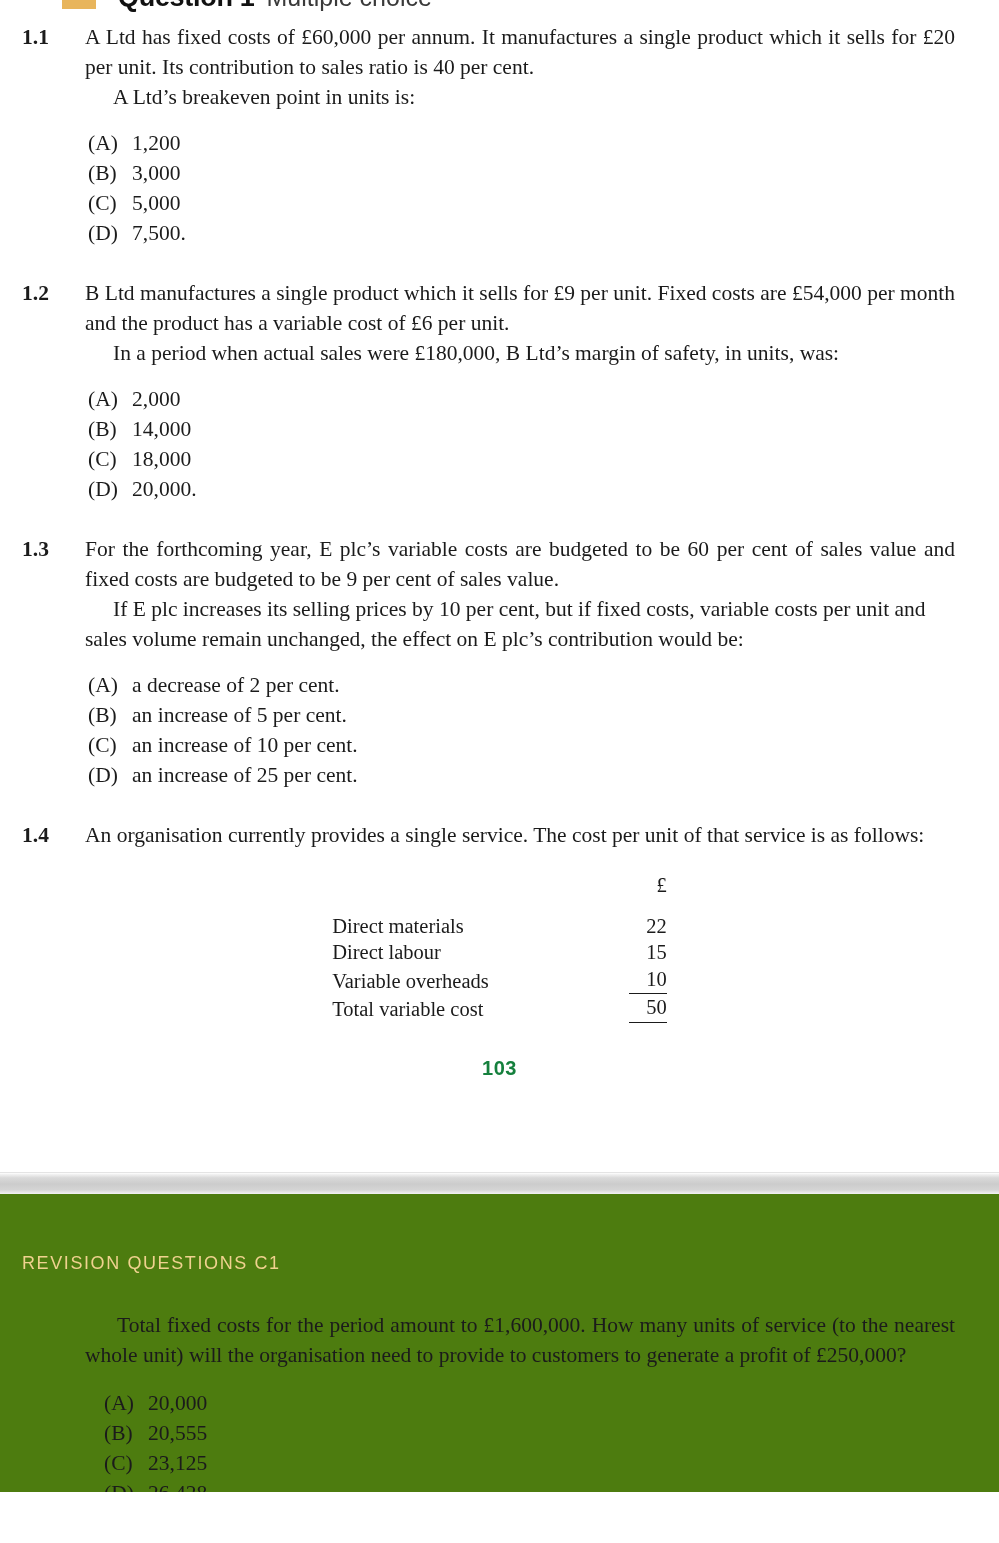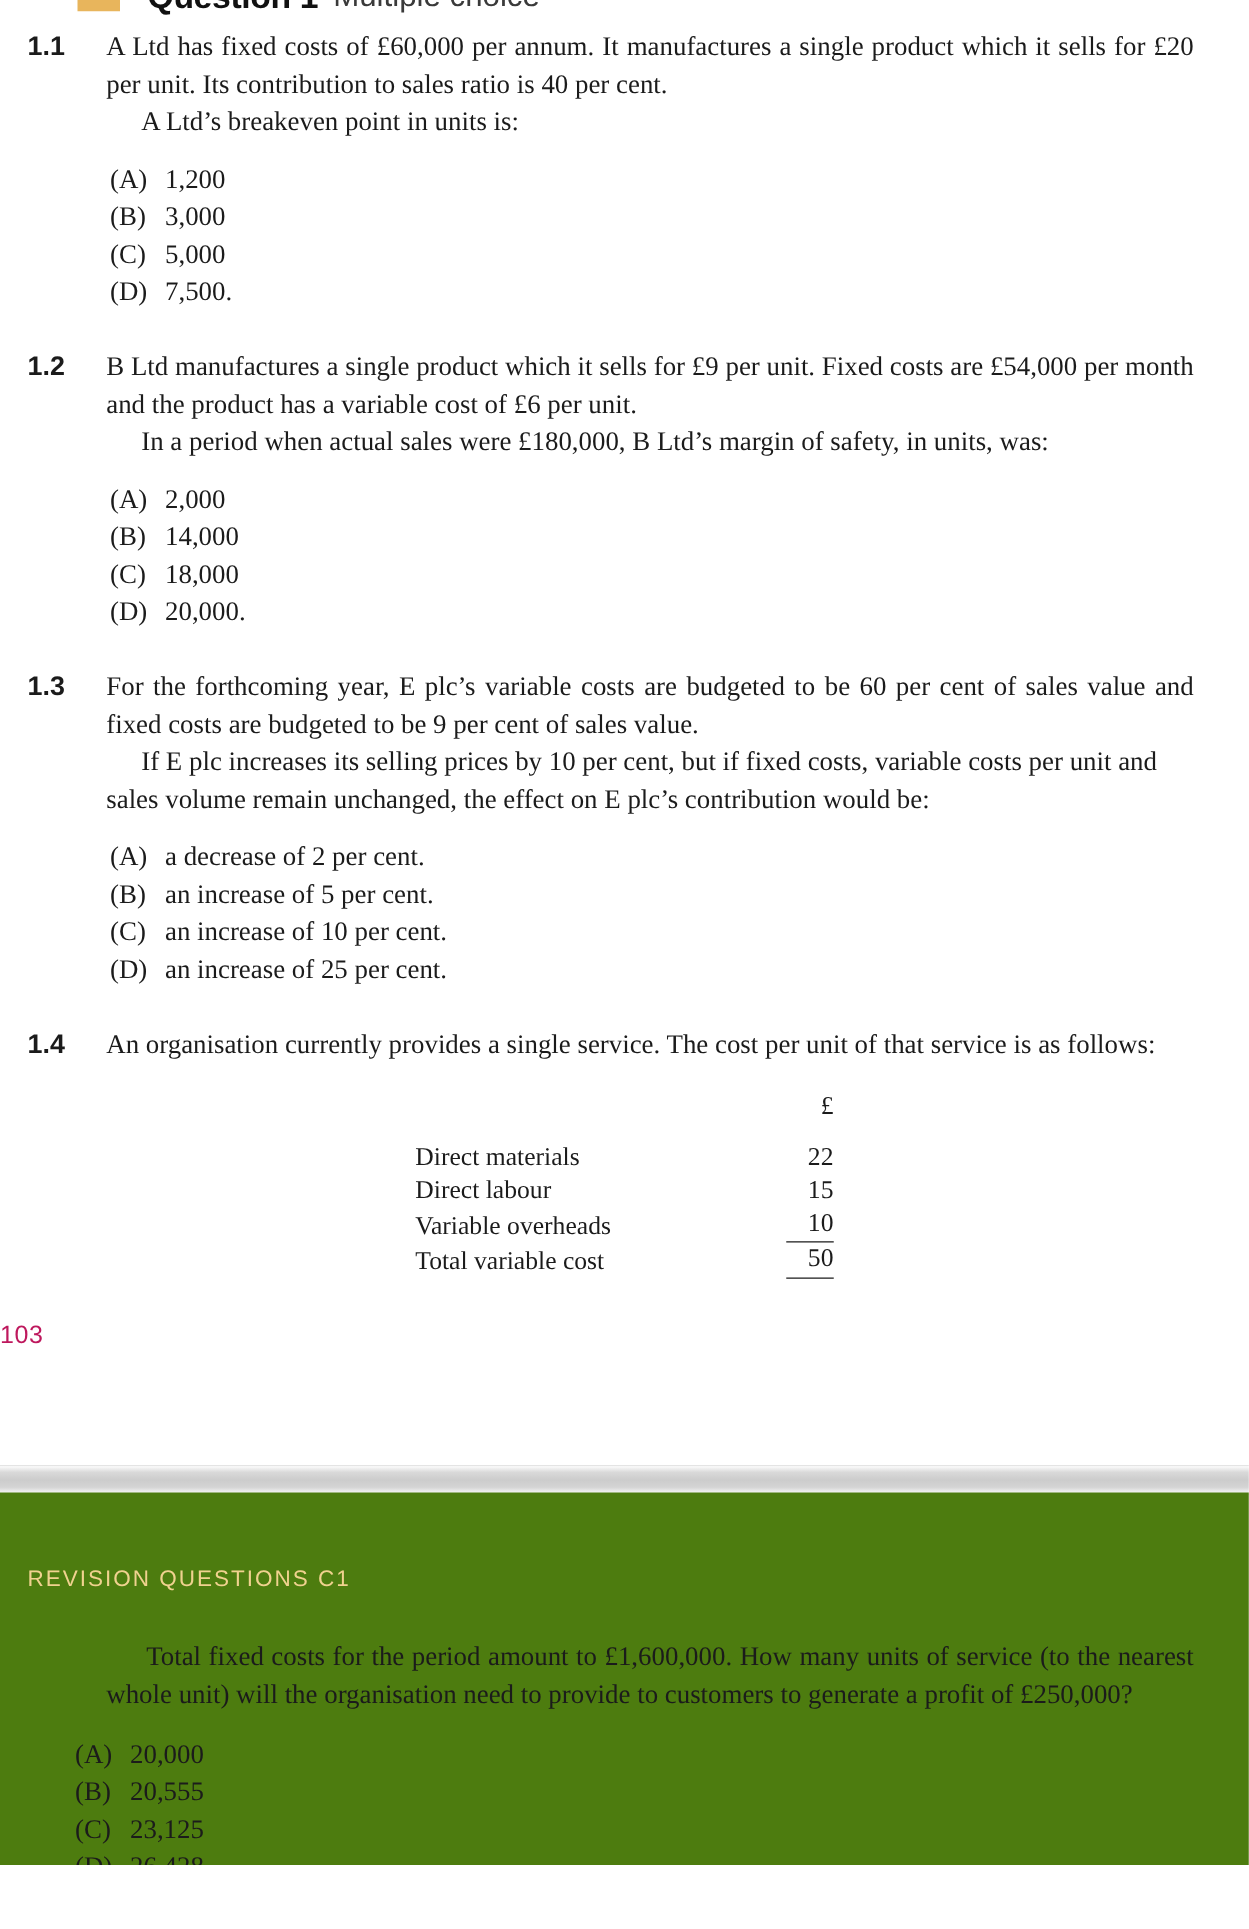--- a/index.html
+++ b/index.html
@@ -78,21 +78,21 @@
     margin: 0 44px 0 22px;
   }
   .qnum {
     position: absolute;
     left: 0;
     top: 0;
     width: 58px;
     font-weight: bold;
     font-size: 21.5px;
     line-height: 30px;
-    font-family: Liberation Sans, sans-serif;
+    font-family: Liberation Serif, serif;
   }
   .qbody {
     margin-left: 63px;
     font-size: 21.5px;
     line-height: 30px;
     text-align: justify;
     text-justify: inter-word;
   }
   .qbody p {
     margin: 0;
@@ -148,25 +148,25 @@
   .ct-gap td { height: 13px; }
   .ul-val span {
     border-bottom: 1.4px solid #1b1b1b;
     padding-bottom: 1px;
     display: inline-block;
     min-width: 38px;
     text-align: right;
   }
 
   .page-number {
-    text-align: left;
+    text-align: center;
     font-family: "Liberation Sans", "DejaVu Sans", sans-serif;
-    font-weight: normal;
+    font-weight: bold;
     font-size: 20px;
-    color: #be185d;
+    color: #15803d;
     margin-top: 34px;
     letter-spacing: 0.5px;
   }
 
   
   .page-gap {
     position: absolute;
     left: 0;
     top: 1172px;
     width: 999px;
@@ -205,21 +205,21 @@
     margin: 36px 44px 0 85px;
     font-size: 21.5px;
     line-height: 30px;
     text-align: justify;
   }
   .p2-body p {
     margin: 0;
     text-indent: 32px;
   }
   .p2-options {
-    margin: 18px 0 0 60px;
+    margin: 18px 0 0 104px;
     font-size: 21.5px;
     line-height: 30px;
   }
 </style>
 </head>
 <body>
 
 <div class="page page-one">
 
   <div class="running-head">

